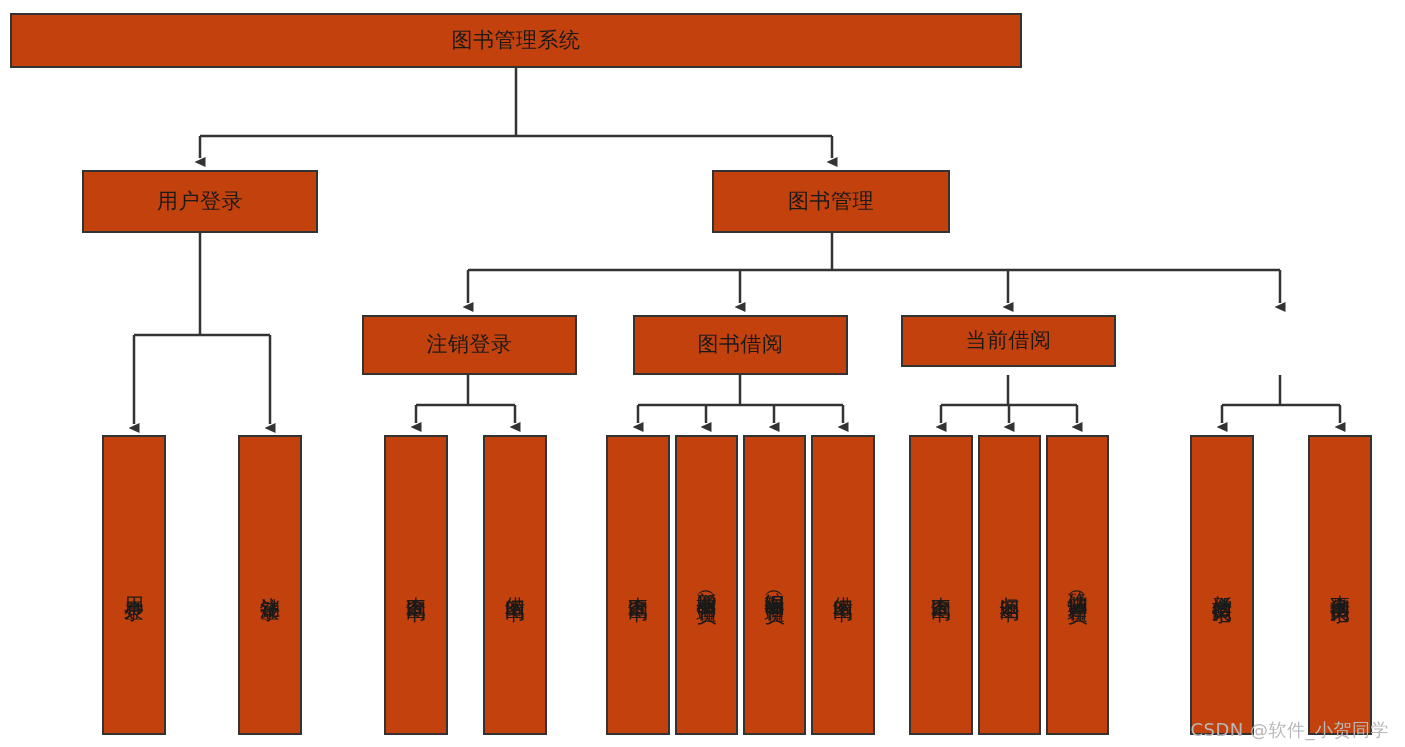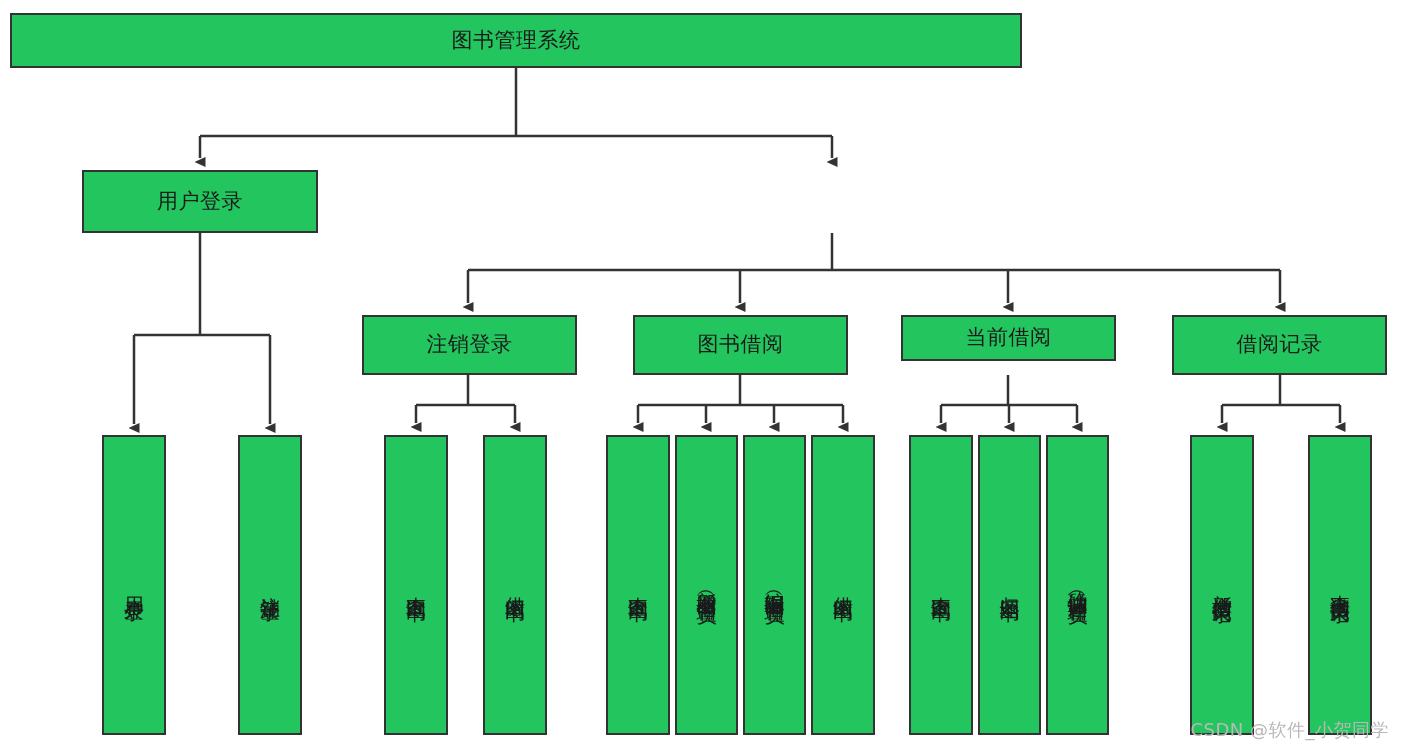--- a/index.html
+++ b/index.html
@@ -21,21 +21,21 @@
     position: absolute;
     left: 0;
     top: 0;
     width: 1405px;
     height: 747px;
   }
   .node {
     position: absolute;
     box-sizing: border-box;
     border: 2.5px solid #333333;
-    background: #22c55e;
+    background: #c2410c;
     color: #1a1a1a;
     display: flex;
     align-items: center;
     justify-content: center;
     text-align: right;
     z-index: 2;
   }
   .node-h {
     font-size: 21px;
     letter-spacing: 0.5px;
@@ -115,32 +115,32 @@
     </g>
   </svg>
 
   <div class="node node-h" style="left:10px; top:13px; width:1012px; height:55px;">
     <span>图书管理系统</span>
   </div>
 
   <div class="node node-h" style="left:82px; top:170px; width:236px; height:63px;">
     <span>用户登录</span>
   </div>
+  <div class="node node-h" style="left:712px; top:170px; width:238px; height:63px;">
+    <span>图书管理</span>
+  </div>
 
   <div class="node node-h" style="left:362px; top:315px; width:215px; height:60px;">
     <span>注销登录</span>
   </div>
   <div class="node node-h" style="left:633px; top:315px; width:215px; height:60px;">
     <span>图书借阅</span>
   </div>
-  <div class="node node-h" style="left:901px; top:315px; width:215px; height:46px;">
+  <div class="node node-h" style="left:901px; top:315px; width:215px; height:52px;">
     <span>当前借阅</span>
-  </div>
-  <div class="node node-h" style="left:1172px; top:315px; width:215px; height:60px;">
-    <span>借阅记录</span>
   </div>
 
   <div class="node node-v" style="left:102px; top:435px; width:64px; height:300px;">
     <span>用户登录</span>
   </div>
   <div class="node node-v" style="left:238px; top:435px; width:64px; height:300px;">
     <span>注销登录</span>
   </div>
 
   <div class="node node-v" style="left:384px; top:435px; width:64px; height:300px;">

